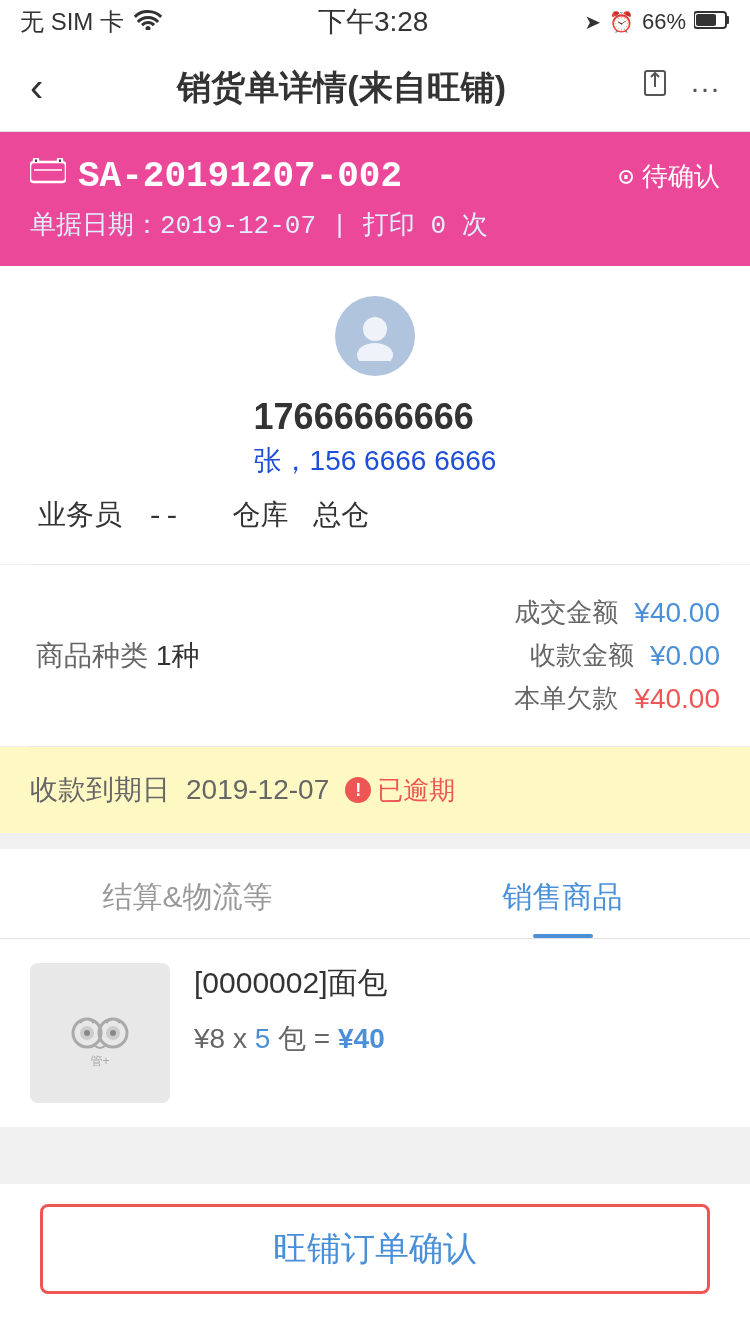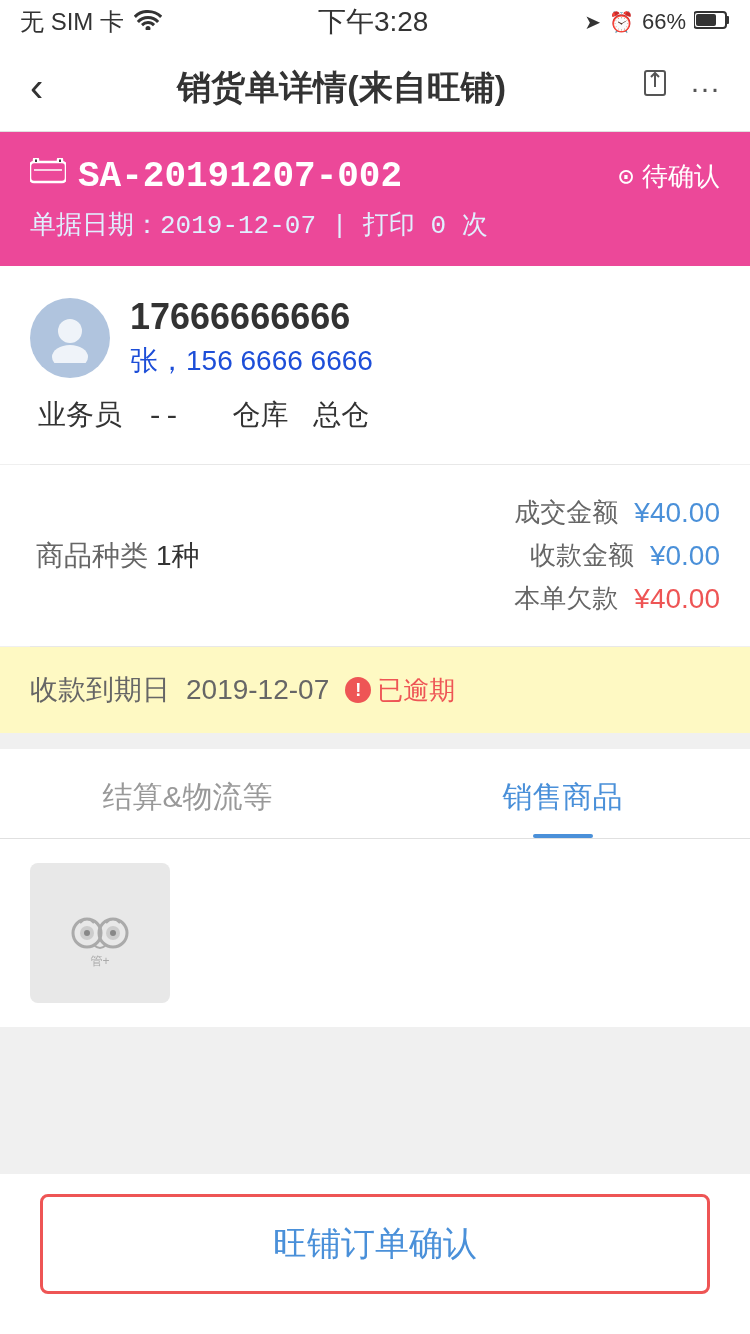--- a/index.html
+++ b/index.html
@@ -114,20 +114,21 @@
     
     .customer-section {
       background: #fff;
       padding: 30px;
     }
     .customer-top {
       display: flex;
       align-items: center;
       gap: 20px;
       margin-bottom: 16px;
+      flex-direction: column;
     }
     .avatar {
       width: 80px;
       height: 80px;
       border-radius: 50%;
       background: #b0c4de;
       display: flex;
       align-items: center;
       justify-content: center;
       font-size: 40px;
@@ -301,21 +302,21 @@
     .confirm-button-wrap {
       position: fixed;
       bottom: 0;
       left: 0;
       width: 750px;
       background: #fff;
       padding: 20px 40px 40px;
     }
     .confirm-button {
       width: 100%;
-      height: 100px;
+      height: 90px;
       border: 3px solid #e55;
       background: #fff;
       border-radius: 8px;
       font-size: 34px;
       color: #4A90D9;
       cursor: pointer;
       display: flex;
       align-items: center;
       justify-content: center;
     }
@@ -464,20 +465,31 @@
       <circle cx="37" cy="40" r="7" fill="#ccc"></circle>
       <circle cx="63" cy="40" r="7" fill="#ccc"></circle>
       <circle cx="37" cy="40" r="3" fill="#888"></circle>
       <circle cx="63" cy="40" r="3" fill="#888"></circle>
       <path d="M44 52 Q50 58 56 52" fill="none" stroke="#aaa" stroke-width="2"></path>
       <path d="M30 30 Q37 22 44 30" fill="none" stroke="#aaa" stroke-width="2"></path>
       <path d="M56 30 Q63 22 70 30" fill="none" stroke="#aaa" stroke-width="2"></path>
       <text x="50" y="72" text-anchor="middle" font-size="12" fill="#aaa">管+</text>
     </svg>
   </div>
+  <div class="product-info">
+    <div class="product-name">[0000002]面包</div>
+    <div class="product-price">
+      <span>¥8</span>
+      <span> x </span>
+      <span class="qty">5</span>
+      <span>包</span>
+      <span> = </span>
+      <span class="total">¥40</span>
+    </div>
+  </div>
 </div>
 
 <div style="background:#f0f0f0; height: 300px;"></div>
 
 <div class="confirm-button-wrap">
   <button class="confirm-button">
     <span>旺铺订单确认</span>
   </button>
 </div>
 

